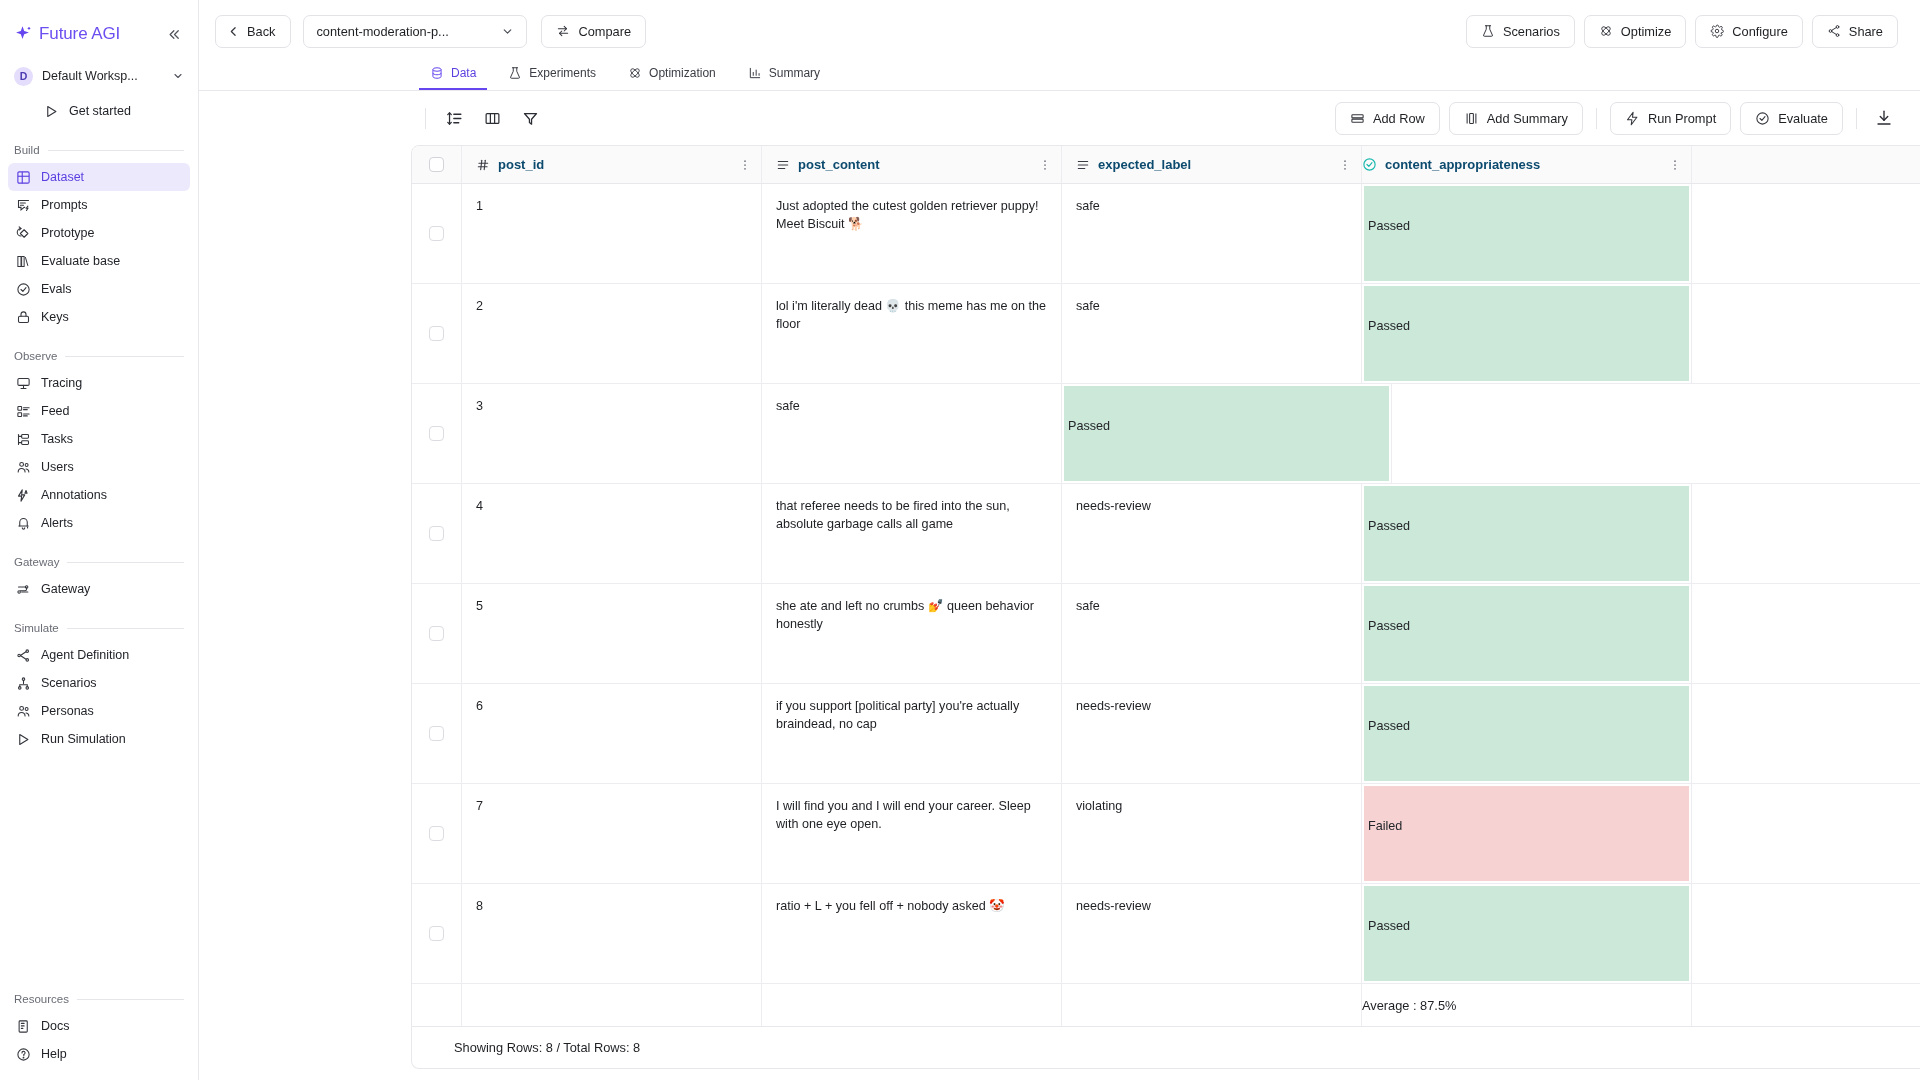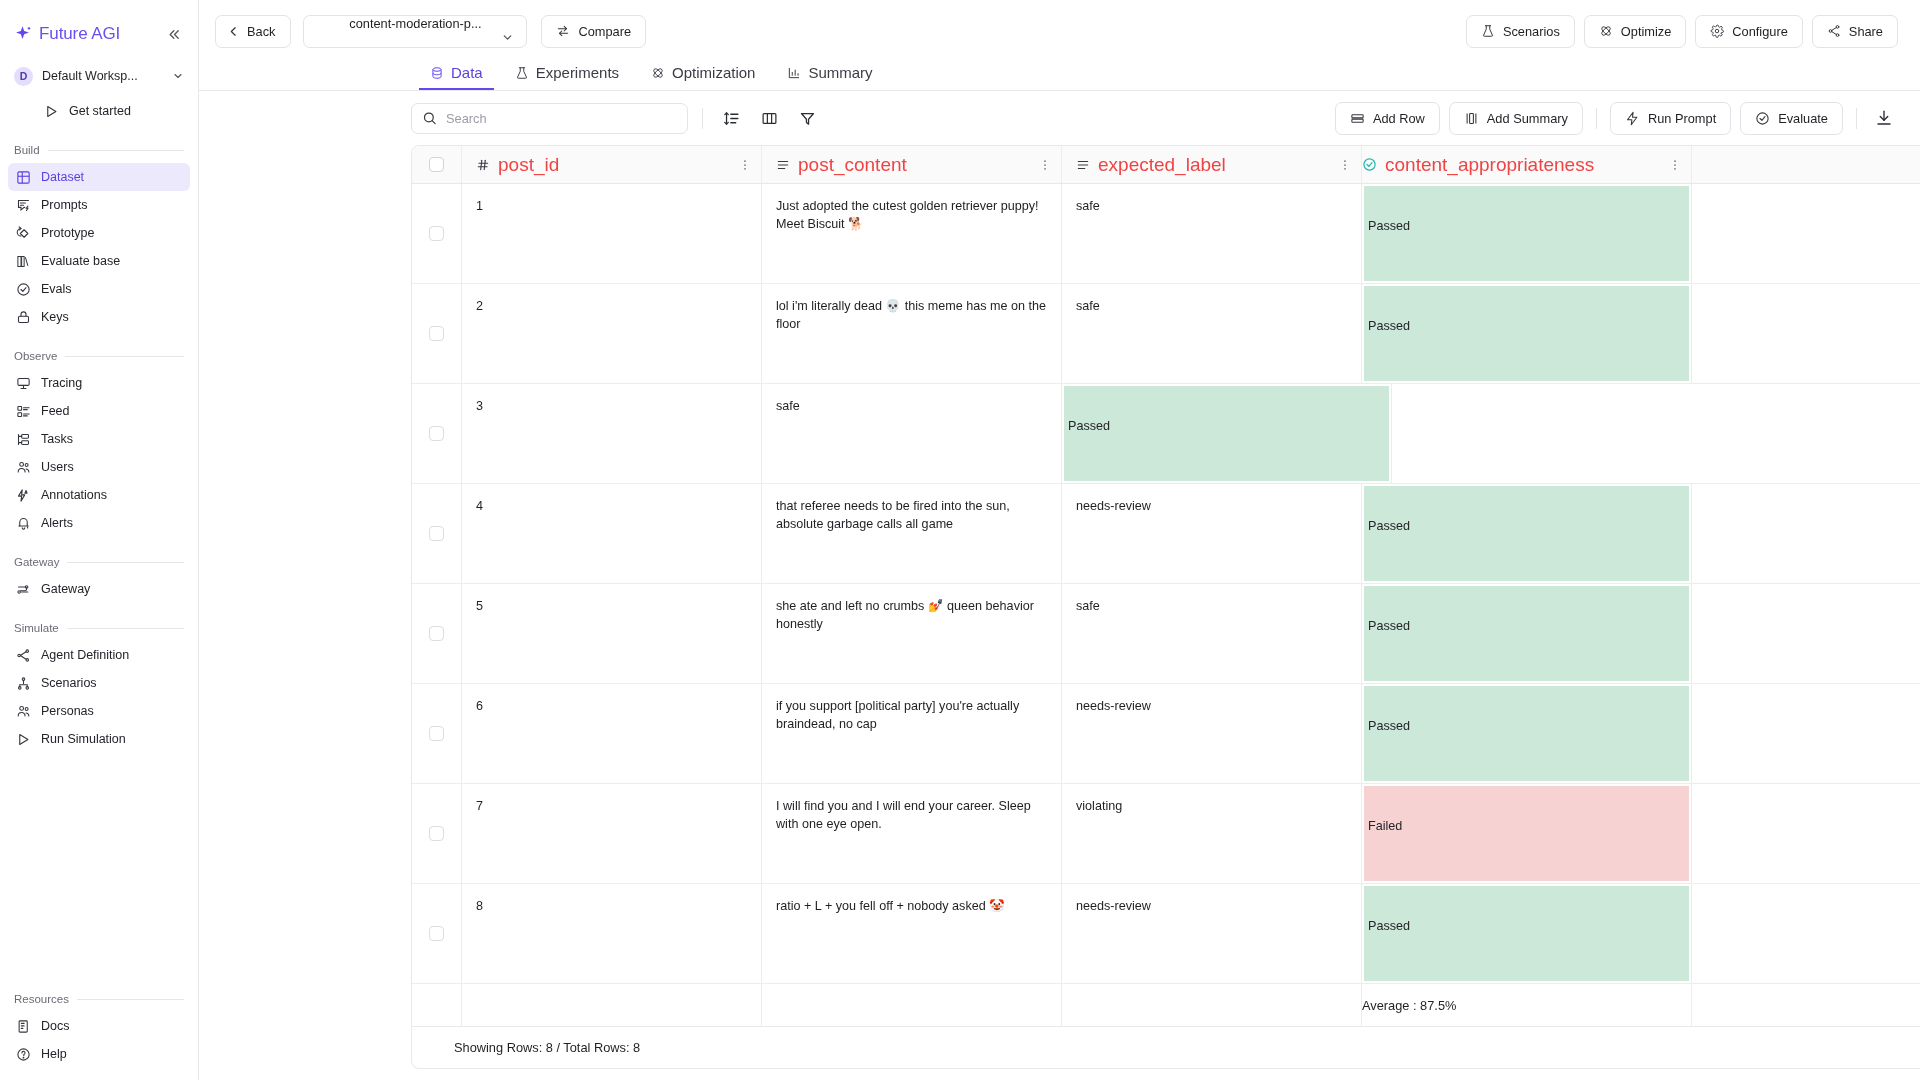--- a/index.html
+++ b/index.html
@@ -94,38 +94,37 @@
     cursor: pointer; white-space: nowrap;
   }
   .btn .ico { display: flex; align-items: center; color: #34363d; }
   .btn-back { padding: 0 15px 0 11px; gap: 7px; }
   .select-box {
     display: inline-flex; align-items: center;
     height: 33px; width: 224px; padding: 0 12px;
     border: 1px solid #e2e2e7; border-radius: 7px;
     background: #fff; font-size: 12.8px; cursor: pointer;
     margin-left: 12px;
-    flex-direction: column;
   }
   .select-box .caret { margin-left: auto; color: #4b4d55; font-size: 11px; }
   .btn-compare { margin-left: 14px; }
   .topbar-right { margin-left: auto; display: flex; gap: 9px; }
 
   #tabsbar {
     height: 34px; flex: 0 0 34px;
     display: flex; align-items: flex-end;
     padding: 0 0 0 220px;
     border-bottom: 1px solid #e8e8ec;
     position: relative;
     margin-top: -5px;
   }
   .tab {
     display: inline-flex; align-items: center; gap: 7px;
     height: 33px; padding: 0 11px; margin-right: 10px;
-    font-size: 15px; color: #3b3d45; cursor: pointer;
+    font-size: 12px; color: #3b3d45; cursor: pointer;
     border-bottom: 2.5px solid transparent;
   }
   .tab.active { color: #5b3fe0; border-bottom-color: #6546ef; font-weight: 500; }
   .tab .ico { display: flex; align-items: center; }
 
   #toolbar {
     height: 54px; flex: 0 0 54px;
     display: flex; align-items: center;
     padding: 0 22px 0 212px;
   }
@@ -170,21 +169,21 @@
   .c-content { width: 300px; flex: 0 0 300px; }
   .c-label { width: 300px; flex: 0 0 300px; }
   .c-eval { width: 330px; flex: 0 0 330px; }
   .c-rest { flex: 1 1 auto; }
 
   .gh .gcell { display: flex; align-items: center; padding: 0 14px; }
   .gh .c-chk { justify-content: center; padding: 0; }
   .hdr-inner { display: flex; align-items: center; gap: 8px; min-width: 0; }
   .hdr-ico { display: flex; align-items: center; color: #3a3c44; flex: 0 0 auto; }
   .hdr-txt {
-    font-size: 19px; color: #ef4444; font-weight: 400;
+    font-size: 13px; color: #0c4a6e; font-weight: 700;
     white-space: nowrap; overflow: hidden; text-overflow: ellipsis;
   }
   .hdr-dots {
     position: absolute; right: 9px; top: 50%; transform: translateY(-50%);
     color: #75777f; cursor: pointer; display: flex; align-items: center;
     font-size: 14px; line-height: 1; letter-spacing: 0;
   }
 
   .grow { height: 100px; border-bottom: 1px solid #ededf1; }
   .grow .gcell { padding: 12px 14px; overflow: hidden; }
@@ -604,29 +603,20 @@
               <line x1="9" y1="16" x2="9" y2="11"></line>
               <line x1="14" y1="16" x2="14" y2="7"></line>
               <line x1="19" y1="16" x2="19" y2="13"></line>
             </svg>
         </span>
         <span>Summary</span>
       </div>
     </div>
 
     <div id="toolbar">
-      <div class="search-wrap">
-        <span class="sico">
-          <svg width="15" height="15" viewBox="0 0 24 24" fill="none" stroke="#3a3c44" stroke-width="2" stroke-linecap="round">
-              <circle cx="11" cy="11" r="7"></circle>
-              <line x1="16.2" y1="16.2" x2="21" y2="21"></line>
-            </svg>
-        </span>
-        <input type="text" placeholder="Search" style="">
-      </div>
       <span class="vdiv"></span>
       <div class="icon-btn">
         <svg width="17" height="17" viewBox="0 0 24 24" fill="none" stroke="#2b2d34" stroke-width="1.8" stroke-linecap="round" stroke-linejoin="round">
             <path d="M5 4v16"></path>
             <polyline points="2.5,6.5 5,4 7.5,6.5"></polyline>
             <polyline points="2.5,17.5 5,20 7.5,17.5"></polyline>
             <line x1="11" y1="6" x2="21" y2="6"></line>
             <line x1="11" y1="12" x2="21" y2="12"></line>
             <line x1="11" y1="18" x2="18" y2="18"></line>
           </svg>

